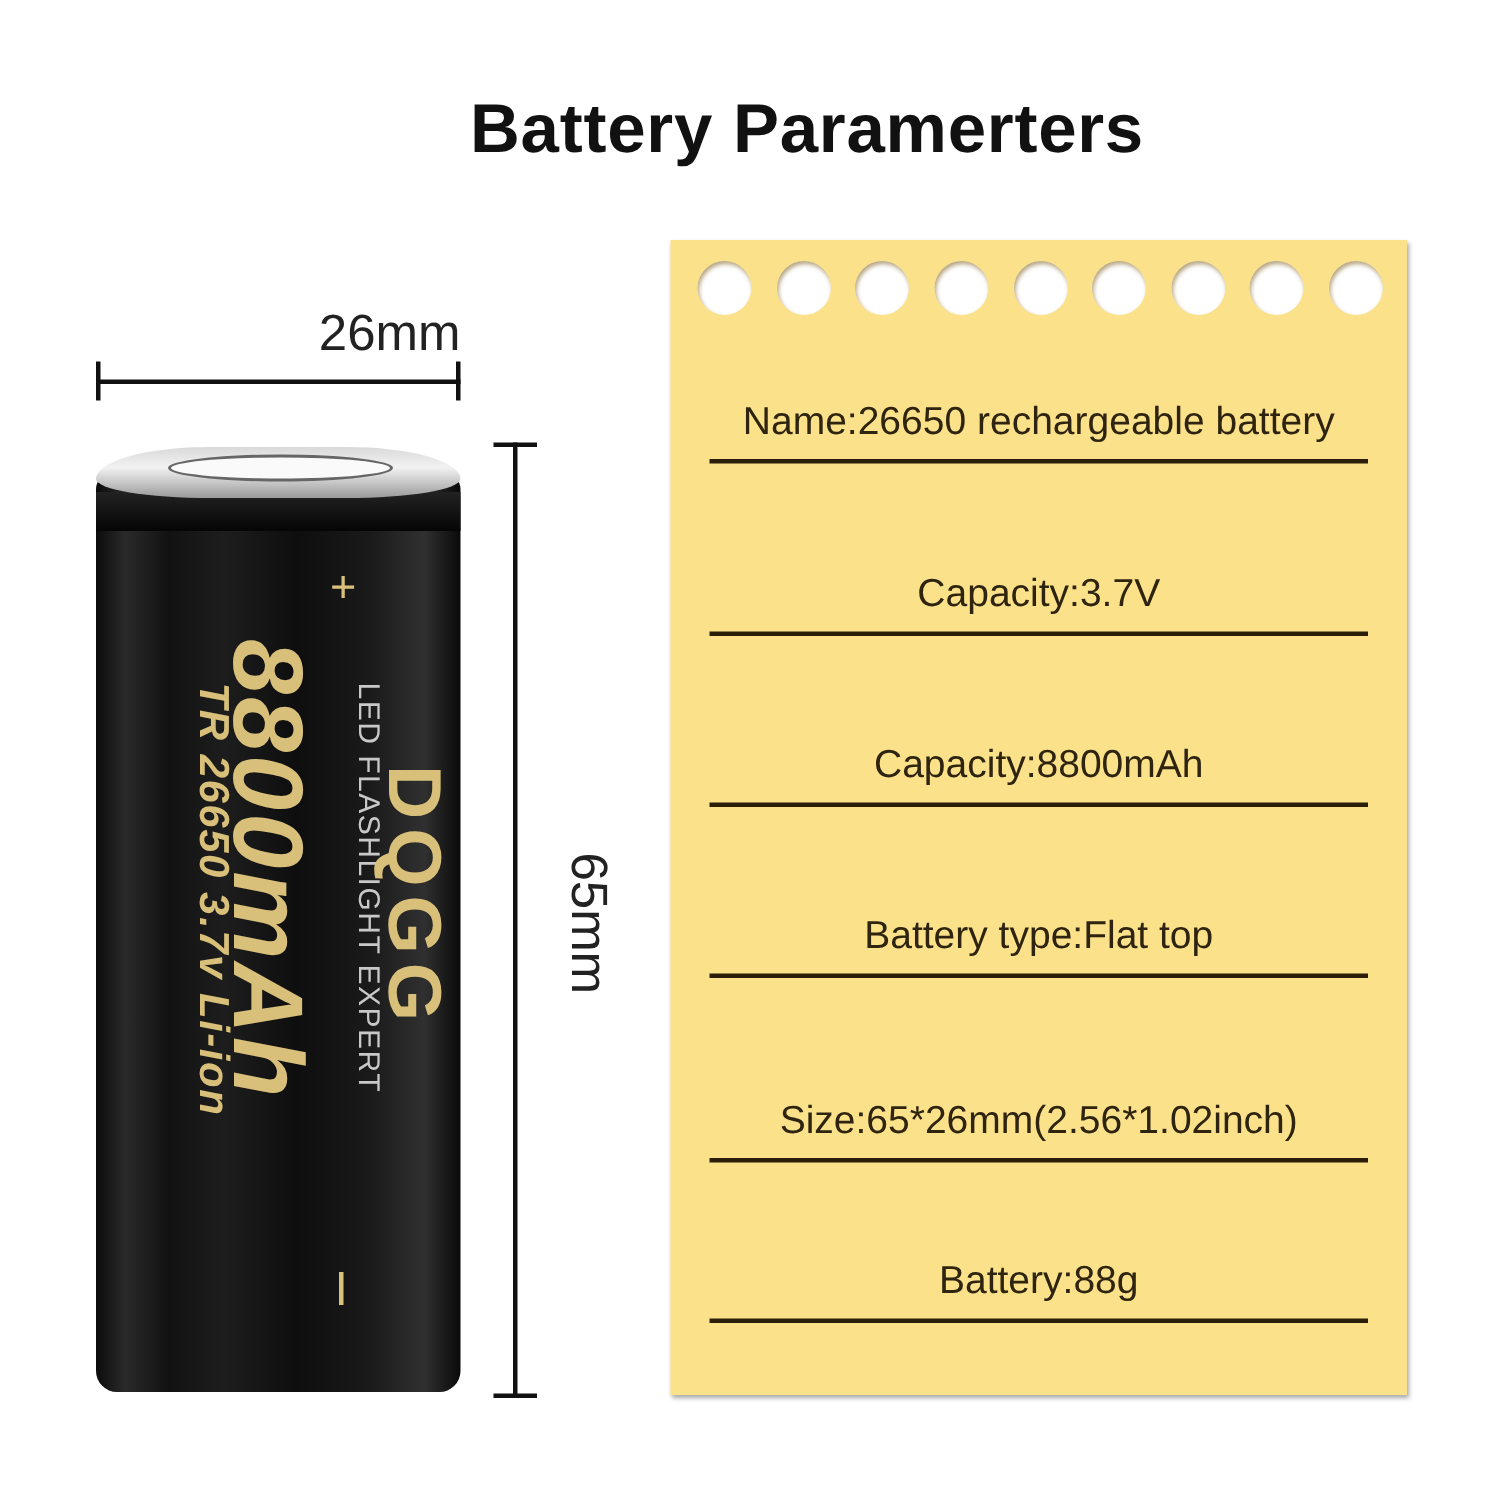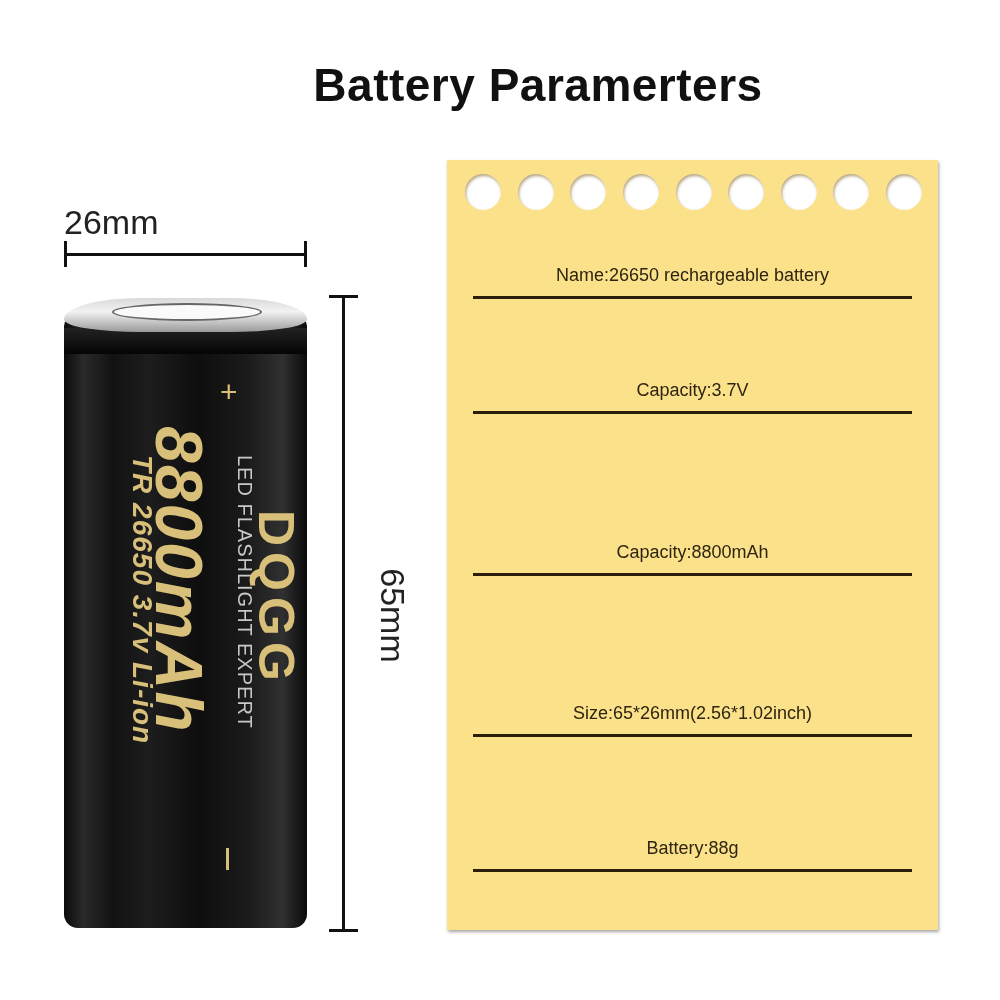--- a/index.html
+++ b/index.html
@@ -2,21 +2,21 @@
 <html><head>
 <meta charset="utf-8">
 <style>
   html, body { margin:0; padding:0; }
   body { width:1000px; height:1000px; background:#ffffff; position:relative; overflow:hidden; font-family:"Liberation Sans", sans-serif; }
   .title { position:absolute; top:58px; left:0; width:1000px; text-align:center; font-size:46px; font-weight:bold; color:#111; letter-spacing:0.5px;padding-left:38px; }
 
   .dim-h { position:absolute; left:64px; top:253px; width:243px; height:3px; background:#111; }
   .dim-h .tick { position:absolute; top:-12px; width:3px; height:26px; background:#111; }
   .dim-h .tick.l { left:0; } .dim-h .tick.r { right:0; }
-  .dim-h-label { position:absolute; left:64px; top:203px; width:243px; text-align:left; font-size:34px; color:#222; }
+  .dim-h-label { position:absolute; left:64px; top:203px; width:243px; text-align:right; font-size:34px; color:#222; }
 
   .dim-v { position:absolute; left:342px; top:295px; width:3px; height:637px; background:#111; }
   .dim-v .tick { position:absolute; left:-13px; width:29px; height:3px; background:#111; }
   .dim-v .tick.t { top:0; } .dim-v .tick.b { bottom:0; }
   .dim-v-label { position:absolute; left:332px; top:596px; width:120px; text-align:center; font-size:34px; color:#222; transform:rotate(90deg); transform-origin:center; }
 
   .battery { position:absolute; left:64px; top:298px; width:243px; height:636px; }
   .batt-body { position:absolute; left:0; top:18px; width:243px; height:612px; border-radius:10px 10px 14px 14px;
     background:linear-gradient(90deg,#0b0b0b 0%,#2a2a2a 8%,#121212 20%,#1d1d1d 35%,#0e0e0e 55%,#1a1a1a 75%,#303030 90%,#0a0a0a 100%); }
   .batt-cap { position:absolute; left:0; top:0; width:243px; height:34px; border-radius:50%/100% 100% 60% 60%;
@@ -29,21 +29,21 @@
   .vt-sub { left:158px; top:455px; font-size:28px; font-weight:bold; font-style:italic; letter-spacing:1px; }
   .vt-led { left:256px; top:455px; font-size:20px; color:#c8c8c8; letter-spacing:1px; }
   .vt-logo { left:305px; top:510px; font-size:50px; font-weight:bold; letter-spacing:6px; color:#d9c07a; }
   .plus { position:absolute; left:220px; top:375px; font-size:30px; color:#d9c07a; }
   .minus { position:absolute; left:226px; top:848px; width:3px; height:22px; background:#d9c07a; }
 
   .card { position:absolute; left:447px; top:160px; width:491px; height:770px; background:#fbe28a;
     box-shadow:1px 2px 3px rgba(0,0,0,0.35); }
   .holes { position:absolute; left:0; top:14px; width:491px; height:36px; display:flex; justify-content:space-between; padding:0 16px 0 18px; box-sizing:border-box; }
   .hole { width:36px; height:36px; border-radius:50%; background:#ffffff; box-shadow:inset 1px 2px 3px rgba(120,90,20,0.55); }
-  .row { position:absolute; left:26px; width:439px; border-bottom:3px solid #2a1e08; text-align:center; font-size:18px; color:#2e2410; padding-bottom:10px; }
+  .row { position:absolute; left:26px; width:439px; border-bottom:3px solid #2a1e08; text-align:center; font-size:26px; color:#2e2410; padding-bottom:10px; }
 </style>
 </head>
 <body>
 
 <div class="title">Battery Paramerters</div>
 
 <div class="dim-h-label">26mm</div>
 <div class="dim-h">
   <div class="tick l"></div>
   <div class="tick r"></div>
@@ -76,16 +76,17 @@
     <div class="hole"></div>
     <div class="hole"></div>
     <div class="hole"></div>
     <div class="hole"></div>
     <div class="hole"></div>
     <div class="hole"></div>
     <div class="hole"></div>
   </div>
   <div class="row" style="top:105px;">Name:26650 rechargeable battery</div>
   <div class="row" style="top:220px;">Capacity:3.7V</div>
-  <div class="row" style="top:334px;margin-top:48px;">Capacity:8800mAh</div>
-  <div class="row" style="top:543px;text-align:center;">Size:65*26mm(2.56*1.02inch)</div>
+  <div class="row" style="top:334px;">Capacity:8800mAh</div>
+  <div class="row" style="top:448px;">Battery type:Flat top</div>
+  <div class="row" style="top:571px;text-align:center;">Size:65*26mm(2.56*1.02inch)</div>
   <div class="row" style="top:678px;">Battery:88g</div>
 </div>
 
 </body></html>

